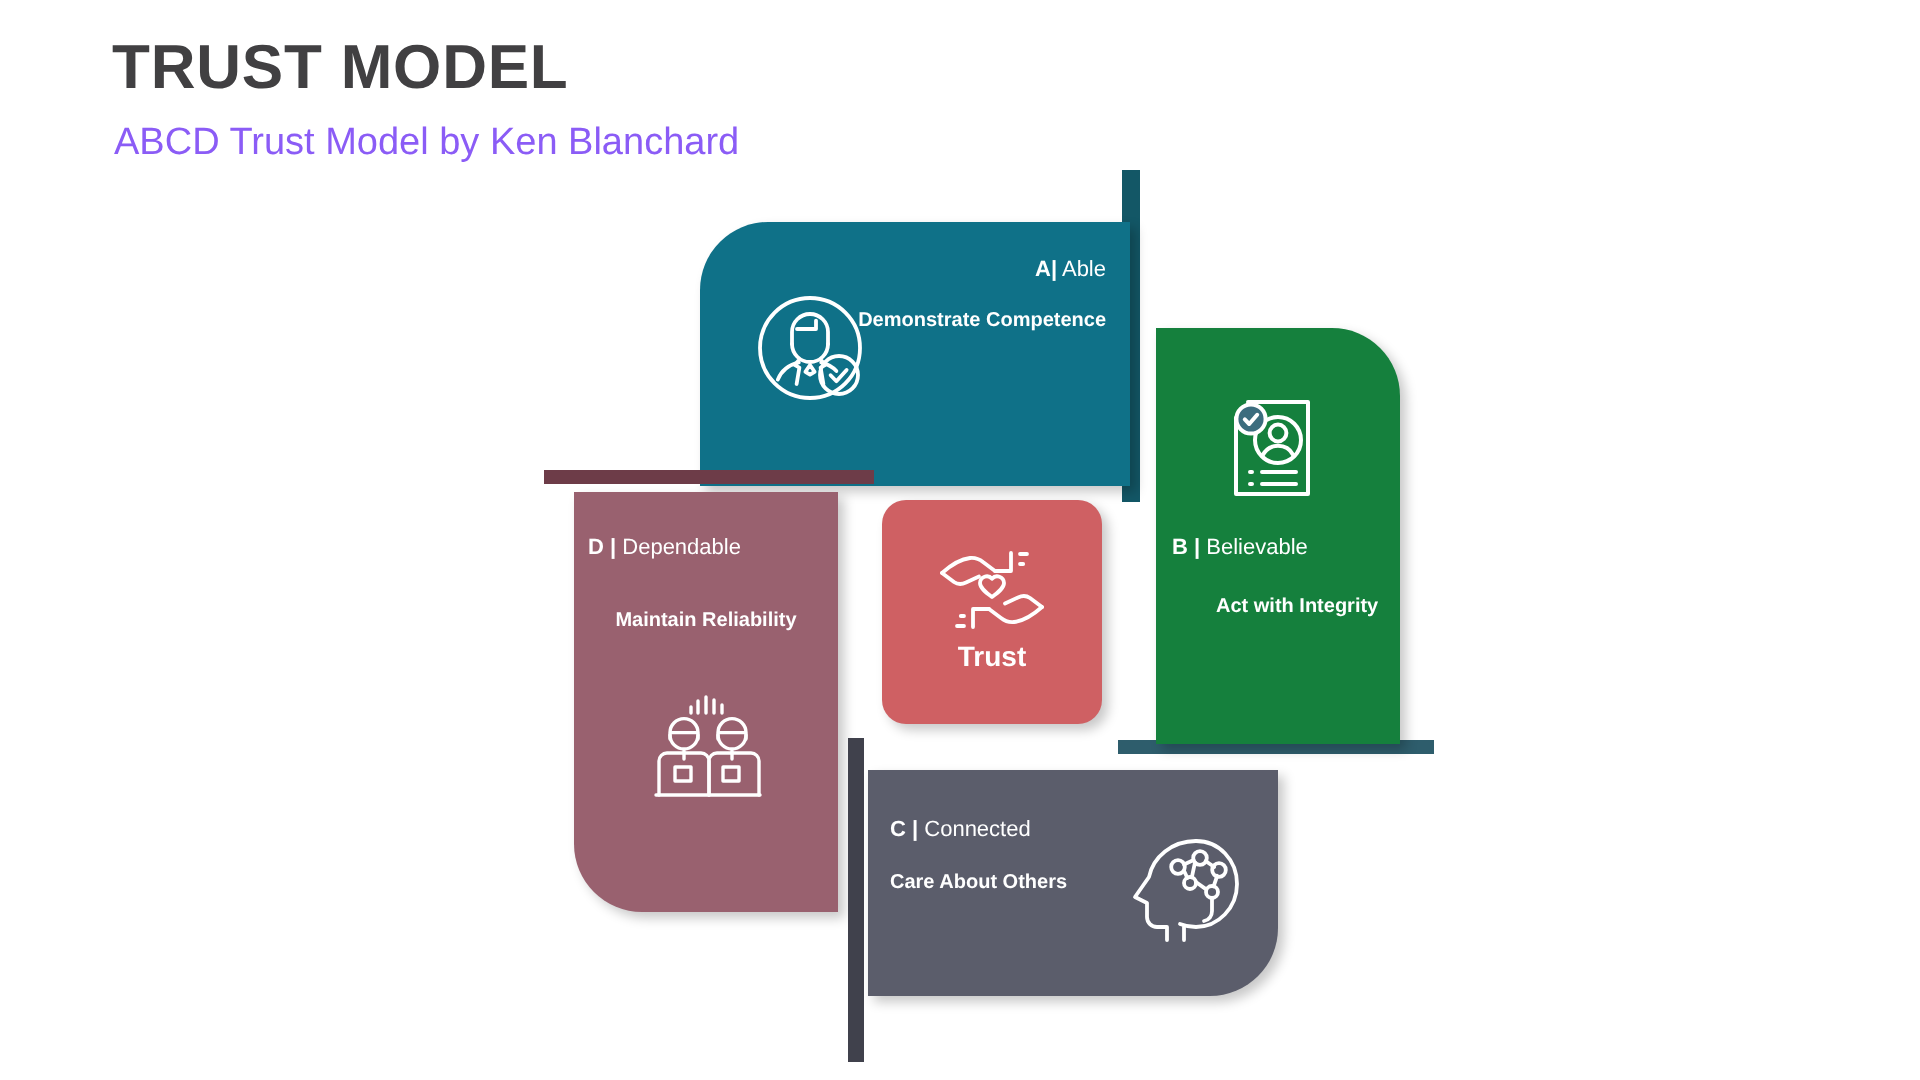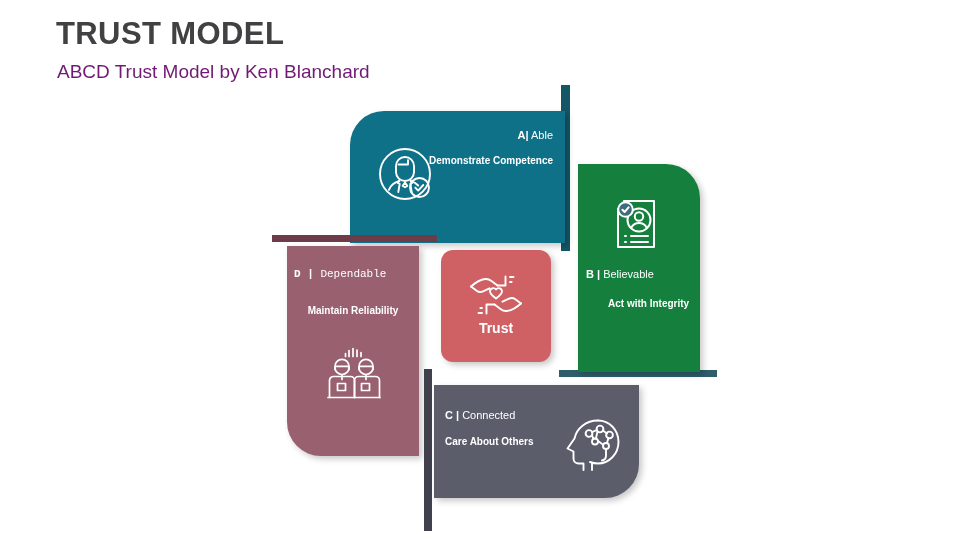--- a/index.html
+++ b/index.html
@@ -35,21 +35,21 @@
     color: #414042;
     line-height: 1.1;
     white-space: nowrap;
   }
   .subtitle {
     position: absolute;
     left: 41px;
     top: 61px;
     font-size: 19px;
     font-weight: normal;
-    color: #701a75;
+    color: #8b5cf6;
     line-height: 1.2;
     white-space: nowrap;
   }
 
   
   .card {
     position: absolute;
     box-sizing: border-box;
     color: #ffffff;
   }
@@ -137,21 +137,21 @@
     background: #99616f;
     border-radius: 0 0 0 34px;
   }
   #bar-d {
     left: 256px;
     top: 235px;
     width: 165px;
     height: 7px;
     background: #6d3c48;
   }
-  #d-head { left: 7px; top: 22px; font-family: Liberation Mono, monospace; }
+  #d-head { left: 7px; top: 22px; }
   #d-sub  { left: 0px; top: 58px; width: 132px; text-align: center; }
   #d-icon { left: 40px; top: 101px; width: 54px; height: 54px; }
 
   
   #card-c {
     left: 418px;
     top: 385px;
     width: 205px;
     height: 113px;
     background: #5b5d6b;

